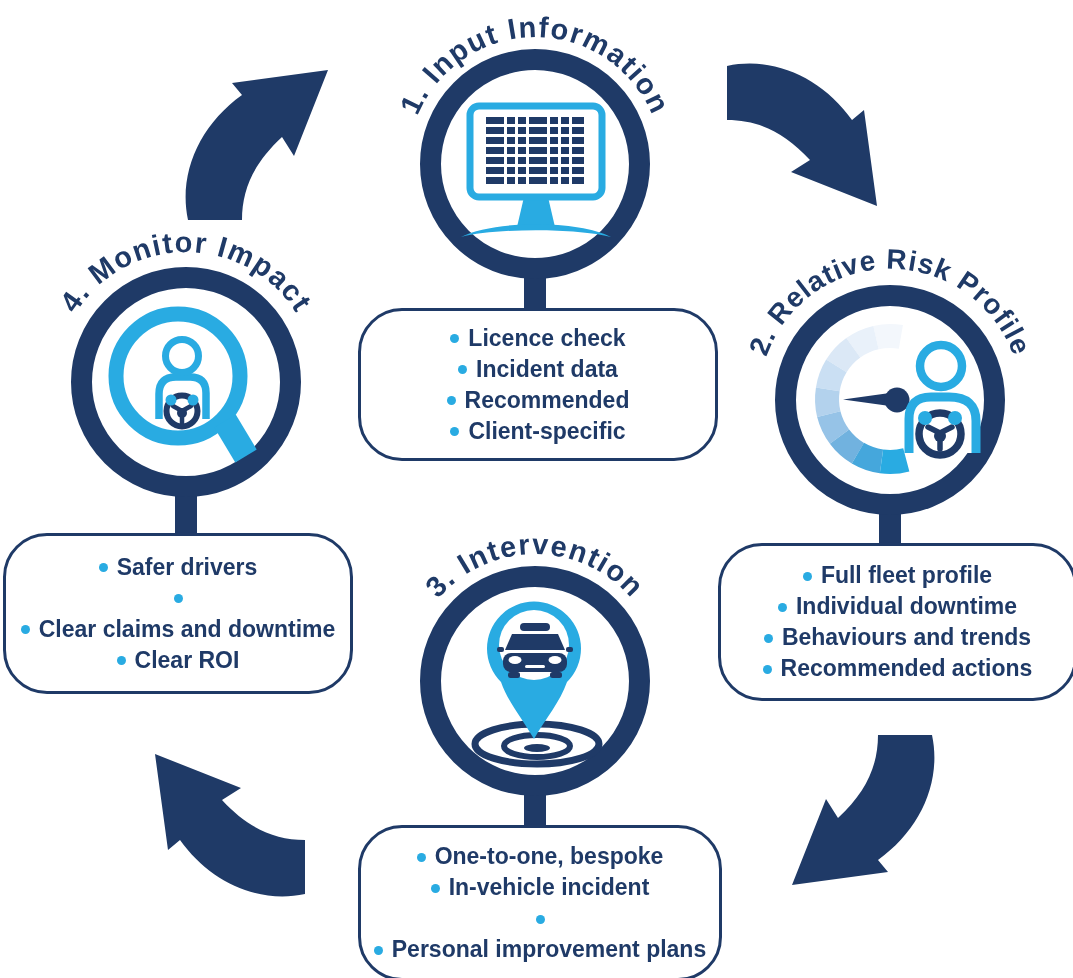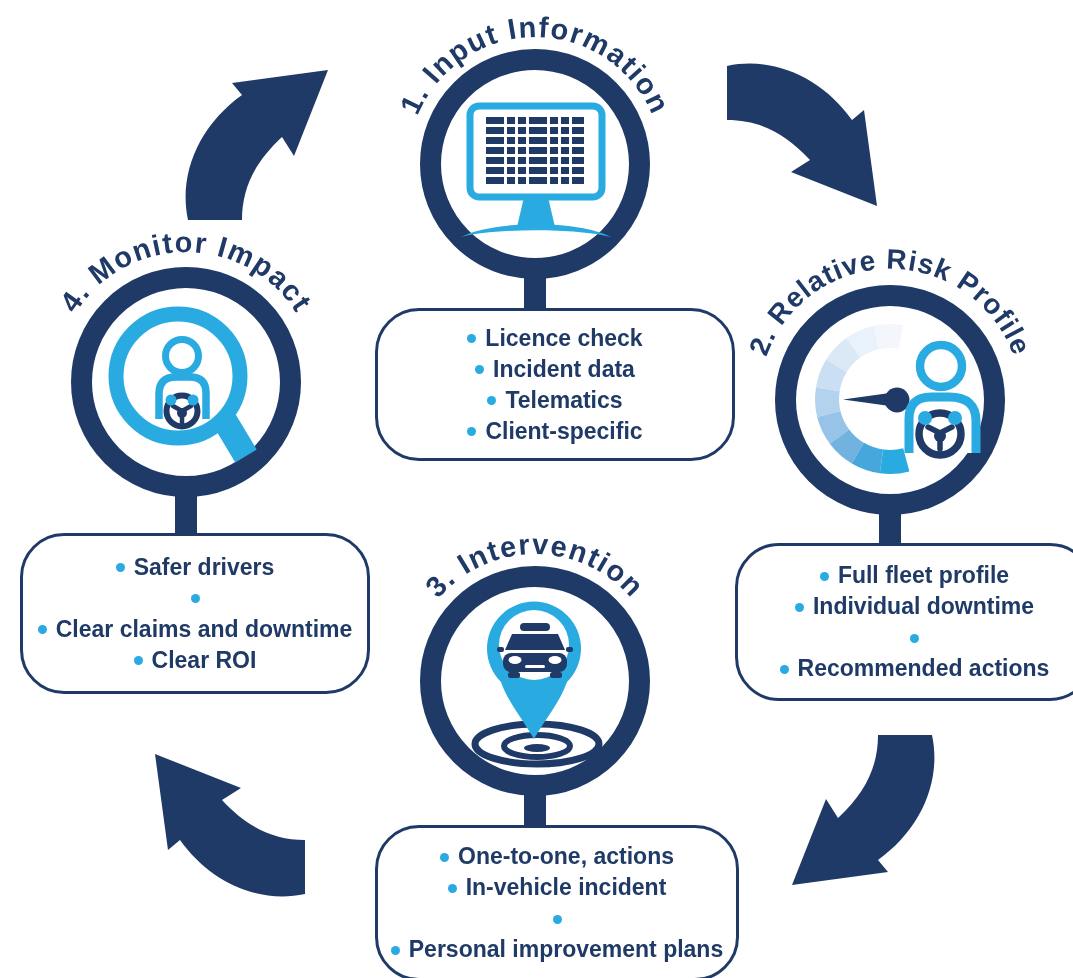--- a/index.html
+++ b/index.html
@@ -2,21 +2,21 @@
 <html><head>
 <meta charset="utf-8">
 <style>
   html,body{margin:0;padding:0;background:#fff;}
   #canvas{position:relative;width:1073px;height:978px;background:#fff;overflow:hidden;
           font-family:"Liberation Sans",sans-serif;}
   #diagram-svg{position:absolute;left:0;top:0;}
   .stage-label{font:700 29px "Liberation Sans",sans-serif;fill:#1F3A67;letter-spacing:1.5px;}
   .stage-label.long{font-size:28px;letter-spacing:1px;}
   .stage-box{position:absolute;background:#fff;border:3px solid #1F3A67;border-radius:44px;
-             display:flex;flex-direction:column;justify-content:center;align-items:center;z-index:2;margin-left:17px;}
+             display:flex;flex-direction:column;justify-content:center;align-items:center;z-index:2;}
   .bullet-row{display:flex;align-items:center;gap:9px;height:31px;}
   .dot{width:9px;height:9px;border-radius:50%;background:#29ABE2;flex:0 0 auto;margin-top:1px;}
   .bullet-text{font-weight:700;font-size:23px;color:#1F3A67;white-space:nowrap;line-height:1;}
   #box1{left:358px;top:308px;width:354px;height:147px;}
   #box2{left:718px;top:543px;width:353px;height:152px;}
   #box3{left:358px;top:825px;width:358px;height:150px;}
   #box4{left:3px;top:533px;width:344px;height:155px;align-items:center;}
 </style>
 </head>
 <body>
@@ -148,50 +148,51 @@
   <div class="bullet-row">
         <span class="dot"></span>
         <span class="bullet-text">Licence check</span>
       </div>
   <div class="bullet-row">
         <span class="dot"></span>
         <span class="bullet-text">Incident data</span>
       </div>
   <div class="bullet-row">
         <span class="dot"></span>
-        <span class="bullet-text">Telematics</span>
+        <span class="bullet-text">Recommended</span>
       </div>
   <div class="bullet-row">
         <span class="dot"></span>
         <span class="bullet-text">Client-specific</span>
       </div>
 </div>
 
 <div class="stage-box" id="box2">
   <div class="bullet-row">
         <span class="dot"></span>
         <span class="bullet-text">Full fleet profile</span>
       </div>
   <div class="bullet-row">
         <span class="dot"></span>
         <span class="bullet-text">Individual downtime</span>
       </div>
   <div class="bullet-row">
         <span class="dot"></span>
+        <span class="bullet-text">Behaviours and trends</span>
       </div>
   <div class="bullet-row">
         <span class="dot"></span>
         <span class="bullet-text">Recommended actions</span>
       </div>
 </div>
 
 <div class="stage-box" id="box3">
   <div class="bullet-row">
         <span class="dot"></span>
-        <span class="bullet-text">One-to-one, actions</span>
+        <span class="bullet-text">One-to-one, bespoke</span>
       </div>
   <div class="bullet-row">
         <span class="dot"></span>
         <span class="bullet-text">In-vehicle incident</span>
       </div>
   <div class="bullet-row">
         <span class="dot"></span>
       </div>
   <div class="bullet-row">
         <span class="dot"></span>

